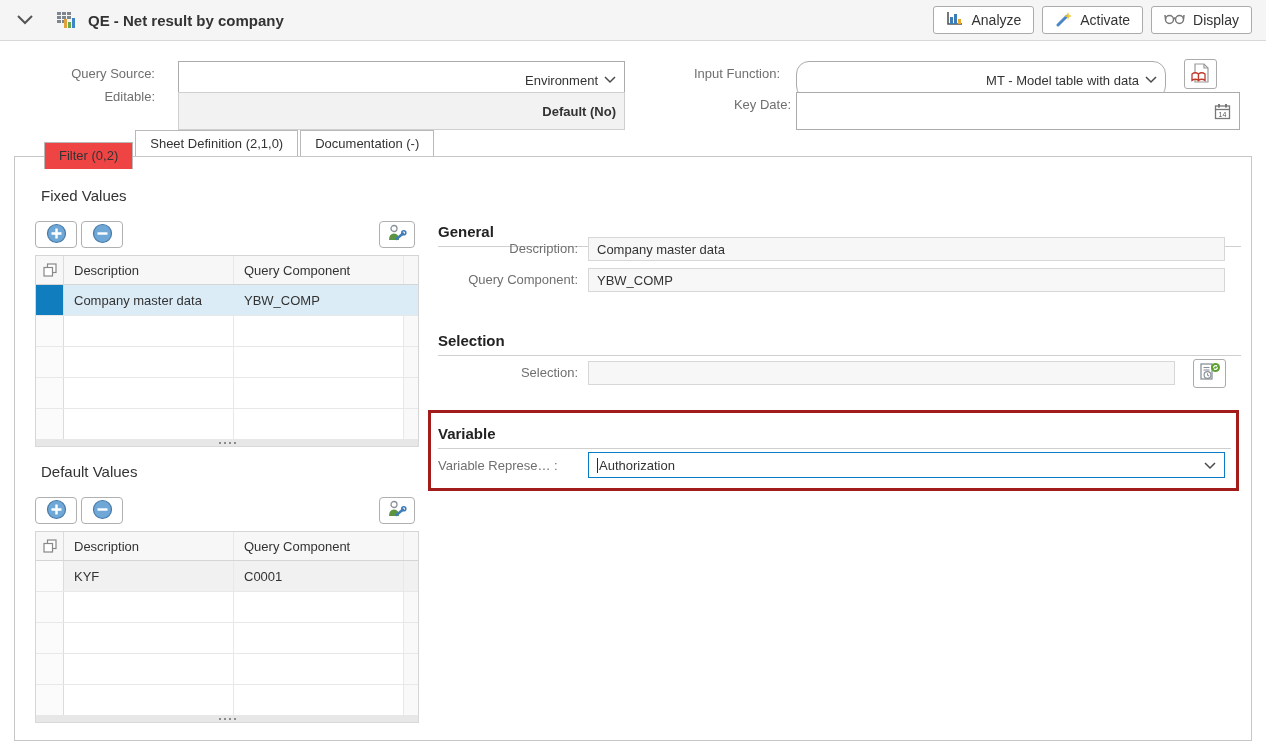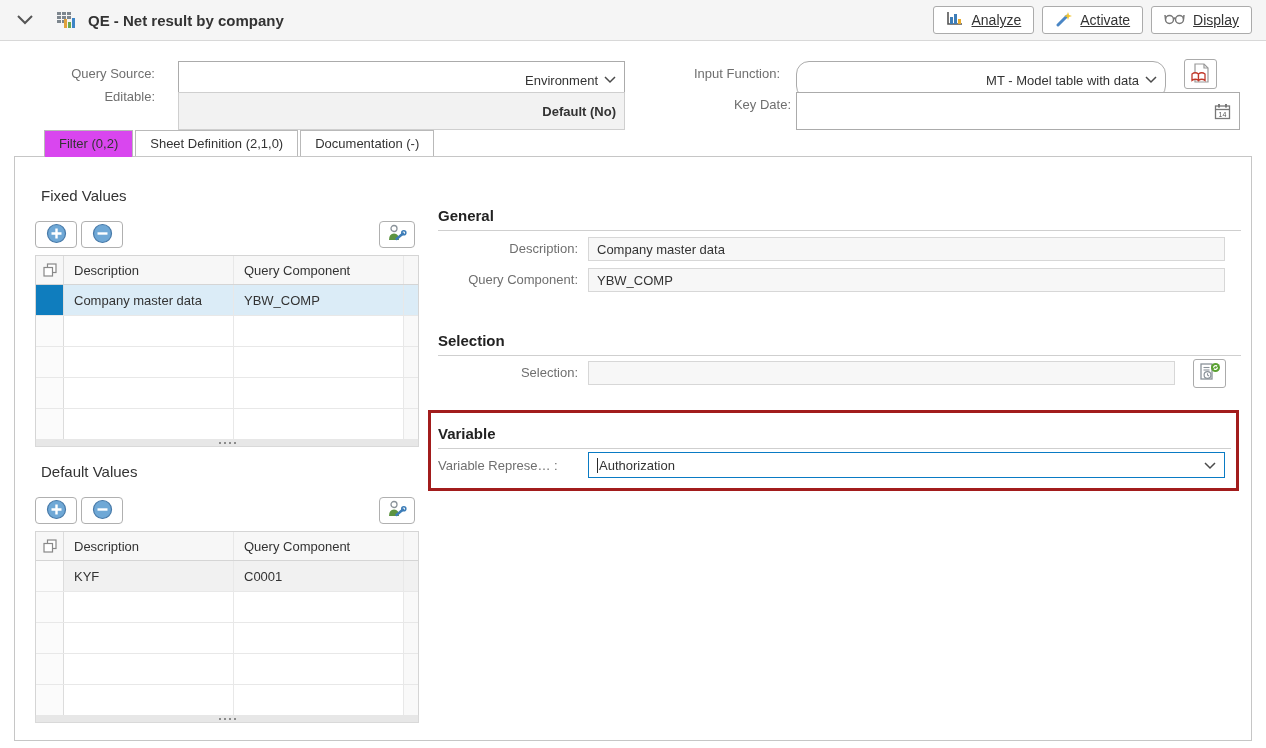--- a/index.html
+++ b/index.html
@@ -11,21 +11,21 @@
   }
   
   .header {
     position: absolute; top:0; left:0; right:0; height:41px;
     background:#f5f5f5; border-bottom:1px solid #d8d8d8;
     display:flex; align-items:center; padding:0 14px;
   }
   .header .collapse { width:22px; height:22px; display:flex; align-items:center; justify-content:center; cursor:pointer; }
   .header .obj-icon { margin-left:18px; width:22px; height:22px; display:flex; align-items:center; justify-content:center; }
   .header .title { margin-left:12px; font-size:15px; font-weight:700; color:#333; }
-  .header .actions { margin-left:auto; display:flex; gap:8px;text-decoration:underline; }
+  .header .actions { margin-left:auto; display:flex; gap:8px; }
   .hbtn {
     display:flex; align-items:center; gap:8px; height:28px; padding:0 12px;
     background:#fff; border:1px solid #ababab; border-radius:3px;
     font-size:14px; color:#333; cursor:pointer;
   }
   
   .flabel { position:absolute; height:26px; line-height:26px; text-align:right; color:#6f6f6f; }
   .field {
     position:absolute; height:38px; border:1px solid #ababab; background:#fff;
     display:flex; align-items:center; padding:0 8px; color:#333;text-align:right;
@@ -36,21 +36,21 @@
   .sqbtn {
     position:absolute; background:#fff; border:1px solid #ababab; border-radius:3px;
     display:flex; align-items:center; justify-content:center; cursor:pointer;
   }
   
   .tabs { position:absolute; left:44px; top:130px; display:flex; z-index:3; }
   .tab {
     height:27px; padding:0 14px; line-height:26px; background:#fff;
     border:1px solid #b9b9b9; border-bottom:none; margin-right:2px; cursor:pointer; color:#333;
   }
-  .tab.active { background:#d946ef; }
+  .tab.active { background:#ef4444;margin-top:12px; }
   .tab.inactive { height:26px; }
   
   .panel {
     position:absolute; left:14px; top:156px; width:1238px; height:585px;
     background:#fff; border:1px solid #c6c6c6;
   }
   .sec-title-left { position:absolute; font-size:15px; color:#333; }
   .toolbar-btn {
     position:absolute; width:42px; height:27px; background:#fff; border:1px solid #b0b0b0;
     border-radius:4px; display:flex; align-items:center; justify-content:center; cursor:pointer;
@@ -365,21 +365,21 @@
           <div class="t-cell c-fill"></div>
         </div>
     </div>
     <div class="grip" style="left:20px; top:558px;">
         <i></i>
         <i></i>
         <i></i>
         <i></i>
       </div>
 
-    <div class="sec-head" style="left:423px; top:50px; width:803px;">General</div>
+    <div class="sec-head" style="left:423px; top:66px; width:803px;">General</div>
 
     <div class="dlabel" style="left:423px; top:80px; width:140px;">Description:</div>
     <div class="dfield" style="left:573px; top:80px; width:637px;">
       <span>Company master data</span>
     </div>
 
     <div class="dlabel" style="left:423px; top:111px; width:140px;">Query Component:</div>
     <div class="dfield" style="left:573px; top:111px; width:637px;">
       <span>YBW_COMP</span>
     </div>

